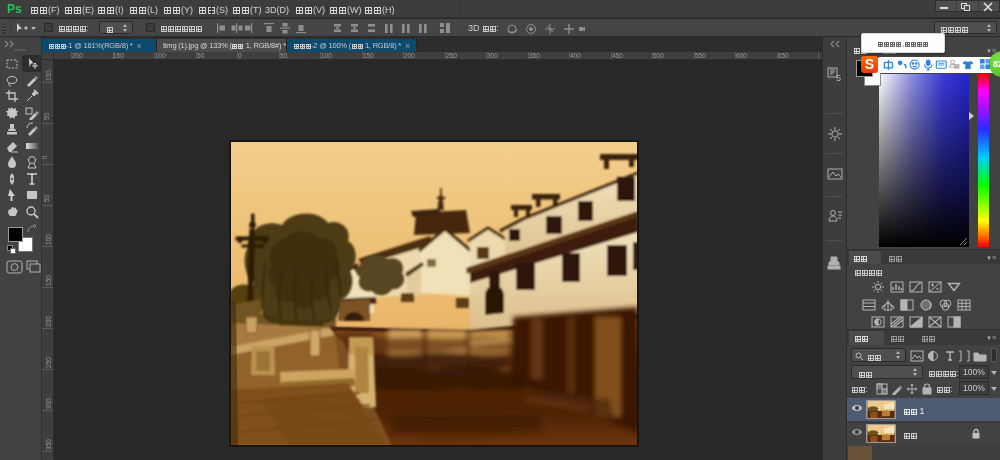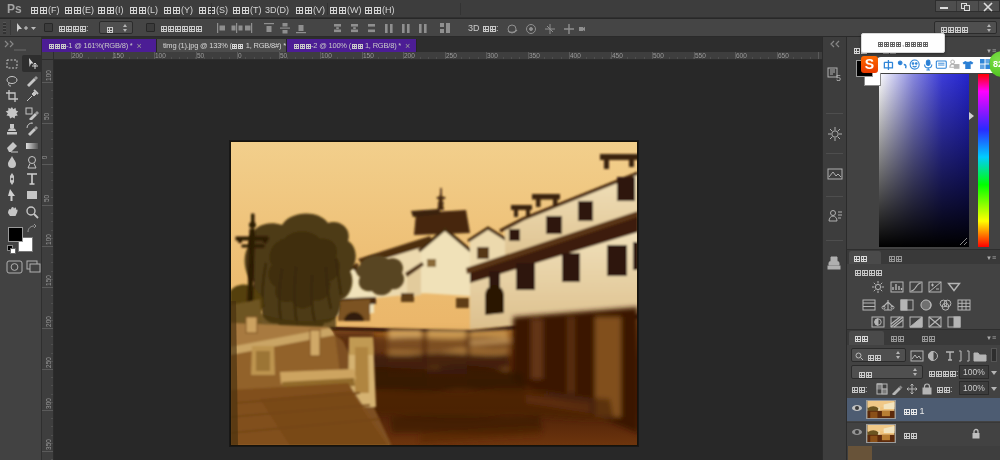--- a/index.html
+++ b/index.html
@@ -4,35 +4,35 @@
 html,body{width:1000px;height:460px;overflow:hidden}
 body{position:relative;background:#282828;font-family:"Liberation Sans",sans-serif;font-size:9px;color:#c9c9c9;-webkit-font-smoothing:antialiased}
 .ab{position:absolute}
 i.c{display:inline-block;width:7px;height:7px;border:1px solid currentColor;vertical-align:-1px;margin:0 1px;
  background:linear-gradient(currentColor,currentColor) center/100% 1px no-repeat,linear-gradient(currentColor,currentColor) center/1px 100% no-repeat}
 .s8 i.c{width:6px;height:6px;vertical-align:-1px;margin:0 .5px}
 .tab i.c{width:5px;height:5px;margin:0 .5px}
 .tab{letter-spacing:-.2px;font-size:7.5px}
 
 #menubar{left:0;top:0;width:1000px;height:18px;background:#3d3d3d;border-bottom:1px solid #303030;color:#d4d4d4;font-size:9px}
-#pslogo{left:7px;top:2px;font-size:12px;font-weight:bold;color:#a3a3a3;letter-spacing:0}
+#pslogo{left:7px;top:2px;font-size:12px;font-weight:bold;color:#22c55e;letter-spacing:0}
 .mi{position:absolute;top:5px;white-space:nowrap;font-size:9px;color:#d4d4d4}
 #winbtns{left:935px;top:0;width:65px;height:12px;background:#4e4e4e;border:1px solid #2e2e2e;display:flex}
 #winbtns div{flex:1;border-right:1px solid #3a3a3a;position:relative}
 
 #optbar{left:0;top:19px;width:1000px;height:18px;background:#454545;border-bottom:1px solid #2a2a2a;color:#c9c9c9;font-size:9px}
 .cb{position:absolute;width:9px;height:9px;top:23px;background:#3c3c3c;border:1px solid #272727;border-radius:1px}
 .dd{position:absolute;background:#4f4f4f;border:1px solid #2b2b2b;border-radius:2px;color:#ccc;font-size:9px}
 .udar{position:absolute;right:3px;top:50%;margin-top:-4px;width:7px;height:8px}
 .udar:before{content:"";position:absolute;left:1px;top:0;border-left:2.5px solid transparent;border-right:2.5px solid transparent;border-bottom:3px solid #b5b5b5}
 .udar:after{content:"";position:absolute;left:1px;bottom:0;border-left:2.5px solid transparent;border-right:2.5px solid transparent;border-top:3px solid #b5b5b5}
 .osep{position:absolute;top:3px;width:1px;height:12px;background:#333}
 
 #tabbar{left:42px;top:37px;width:780px;height:15px;background:#2d2d2d;font-size:8px;color:#9d9d9d}
-.tab{position:absolute;top:39px;height:13px;border-right:1px solid #252525;padding:2px 5px 0 6px;white-space:nowrap;background:#4c1d95}
+.tab{position:absolute;top:39px;height:13px;border-right:1px solid #252525;padding:2px 5px 0 6px;white-space:nowrap;background:#0c4a6e}
 .tab .x{display:inline-block;margin-left:4px;color:#9a9a9a;font-size:9px;vertical-align:-1px}
 #tab2{background:#4c4c4c;color:#d6d6d6}
 
 #hruler{left:54px;top:52px;width:768px;height:8px;background:#3e3e3e;border-bottom:1px solid #2c2c2c;
  background-image:repeating-linear-gradient(90deg,#5a5a5a 0 1px,transparent 1px 41.5px),repeating-linear-gradient(90deg,#4f4f4f 0 1px,transparent 1px 8.3px);
  background-size:100% 8px,100% 3px;background-position:16.5px 0,16.5px 5px;background-repeat:no-repeat}
 #vruler{left:42px;top:60px;width:12px;height:400px;background:#3e3e3e;border-right:1px solid #2c2c2c;
  background-image:repeating-linear-gradient(180deg,#5a5a5a 0 1px,transparent 1px 41px),repeating-linear-gradient(180deg,#4f4f4f 0 1px,transparent 1px 8.2px);
  background-size:12px 100%,3px 100%;background-position:0 22px,9px 22px;background-repeat:no-repeat}
 #rcorner{left:42px;top:52px;width:12px;height:8px;background:#404040;border-right:1px solid #2c2c2c;border-bottom:1px solid #2c2c2c}

